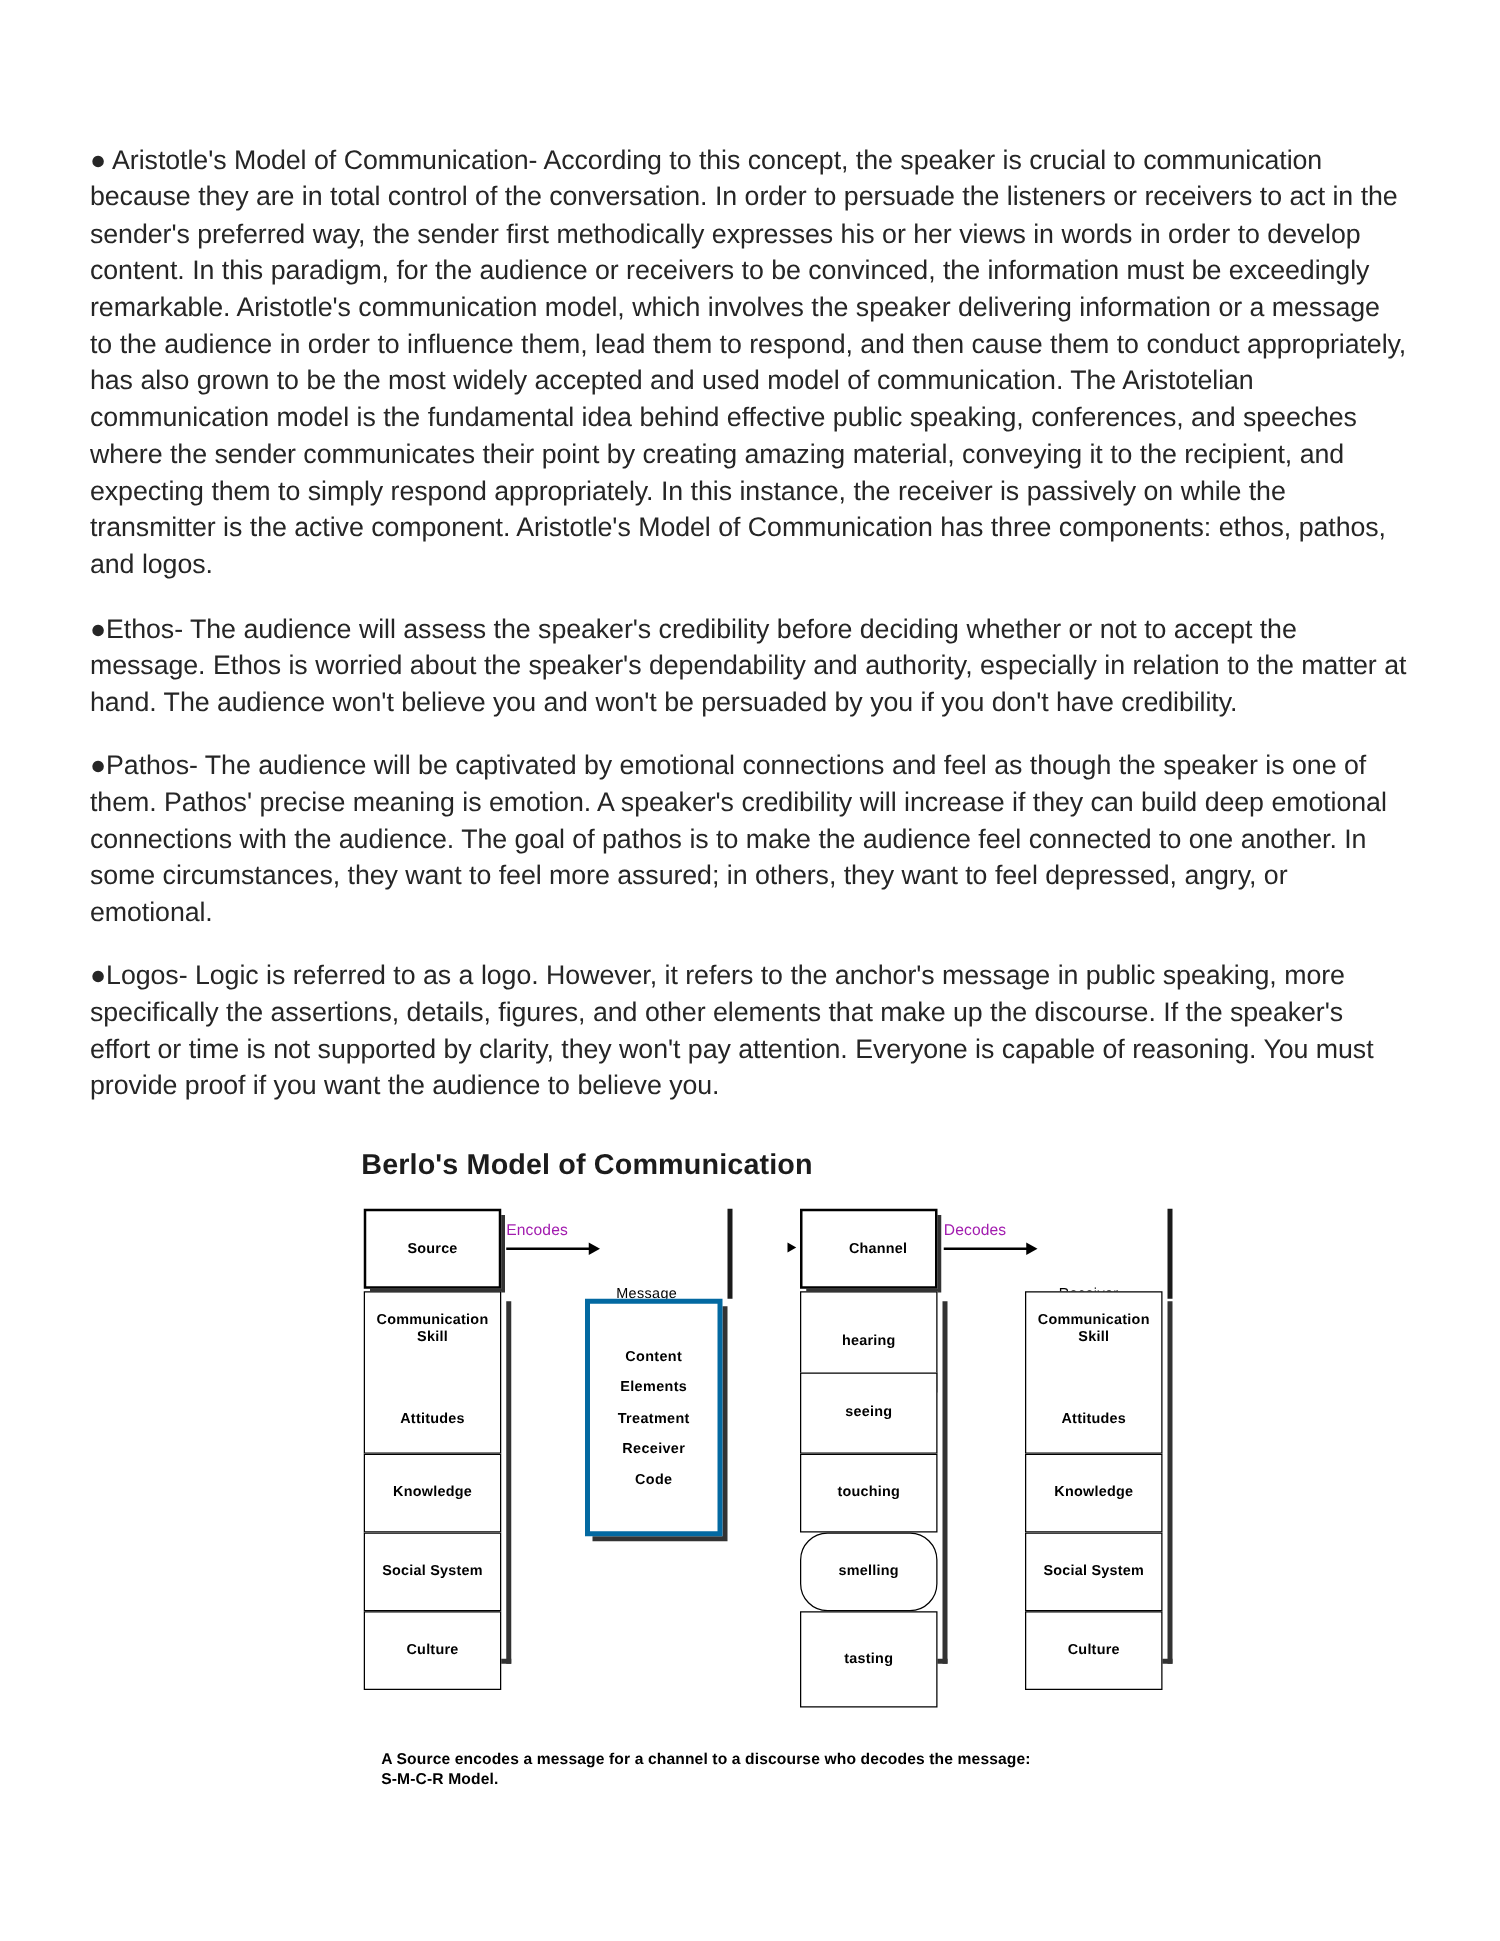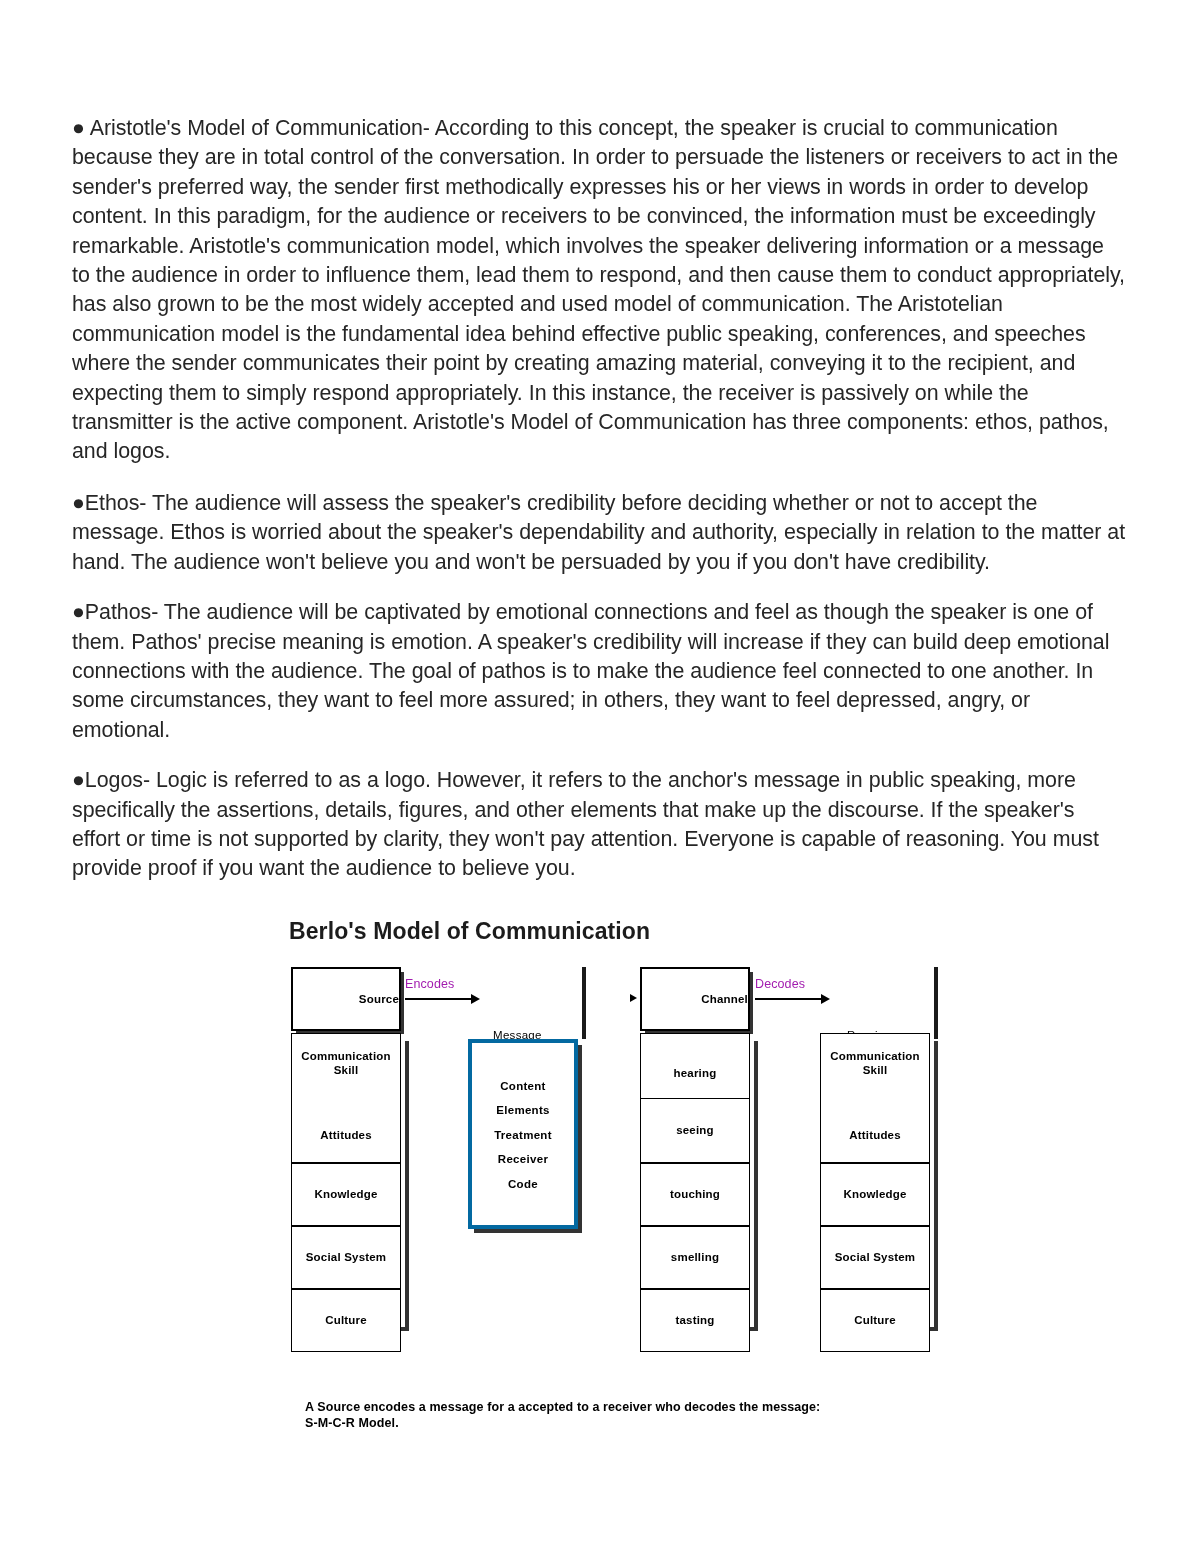--- a/index.html
+++ b/index.html
@@ -59,21 +59,21 @@
   }
 
   
   .bx {
     position: absolute;
     box-sizing: border-box;
     border: 2px solid #000;
     background: #fff;
     display: flex;
     align-items: center;
-    justify-content: flex-end;
+    justify-content: center;
     text-align: center;
     font-size: 11.5px;
     font-weight: bold;
     color: #000;
     letter-spacing: 0.2px;
     line-height: 13px;
     box-shadow: 4px 4px 0 -1px #333;
   }
 
   
@@ -242,24 +242,24 @@
 
       <div class="cell" style="left:355px; top:72px; width:110px; height:81px;">
         <span>hearing</span>
       </div>
       <div class="cell" style="left:355px; top:137px; width:110px; height:65px;">
         <span>seeing</span>
       </div>
       <div class="cell" style="left:355px; top:202px; width:110px; height:63px;">
         <span>touching</span>
       </div>
-      <div class="cell" style="left:355px; top:265px; width:110px; height:63px;">
+      <div class="cell" style="left:355px; top:265px; width:110px; height:63px;border-radius:22px;">
         <span>smelling</span>
       </div>
-      <div class="cell" style="left:355px; top:328px; width:110px; height:63px;">
+      <div class="cell" style="left:355px; top:328px; width:110px; height:77px;">
         <span>tasting</span>
       </div>
 
       <div class="arrow-label" style="left:470px; top:16px;">Decodes</div>
       <div class="arrow-line" style="left:470px; top:37px; width:72px;"></div>
       <div class="arrow-head" style="left:536px; top:33px;"></div>
 
       <div class="plainlabel" style="left:562px; top:32px;">Receiver</div>
       <div class="vline" style="left:649px; top:6px; height:72px;"></div>
 
@@ -274,18 +274,18 @@
       <div class="cell" style="left:535px; top:202px; width:110px; height:63px;">
         <span>Knowledge</span>
       </div>
       <div class="cell" style="left:535px; top:265px; width:110px; height:63px;">
         <span>Social System</span>
       </div>
       <div class="cell" style="left:535px; top:328px; width:110px; height:63px;">
         <span>Culture</span>
       </div>
 
-      <div class="caption">A Source encodes a message for a accepted to a receiver who decodes the message:
+      <div class="caption">A Source encodes a message for a channel to a discourse who decodes the message:
 S-M-C-R Model.</div>
 
     </div>
   </div>
 </div>
 
 </body></html>

